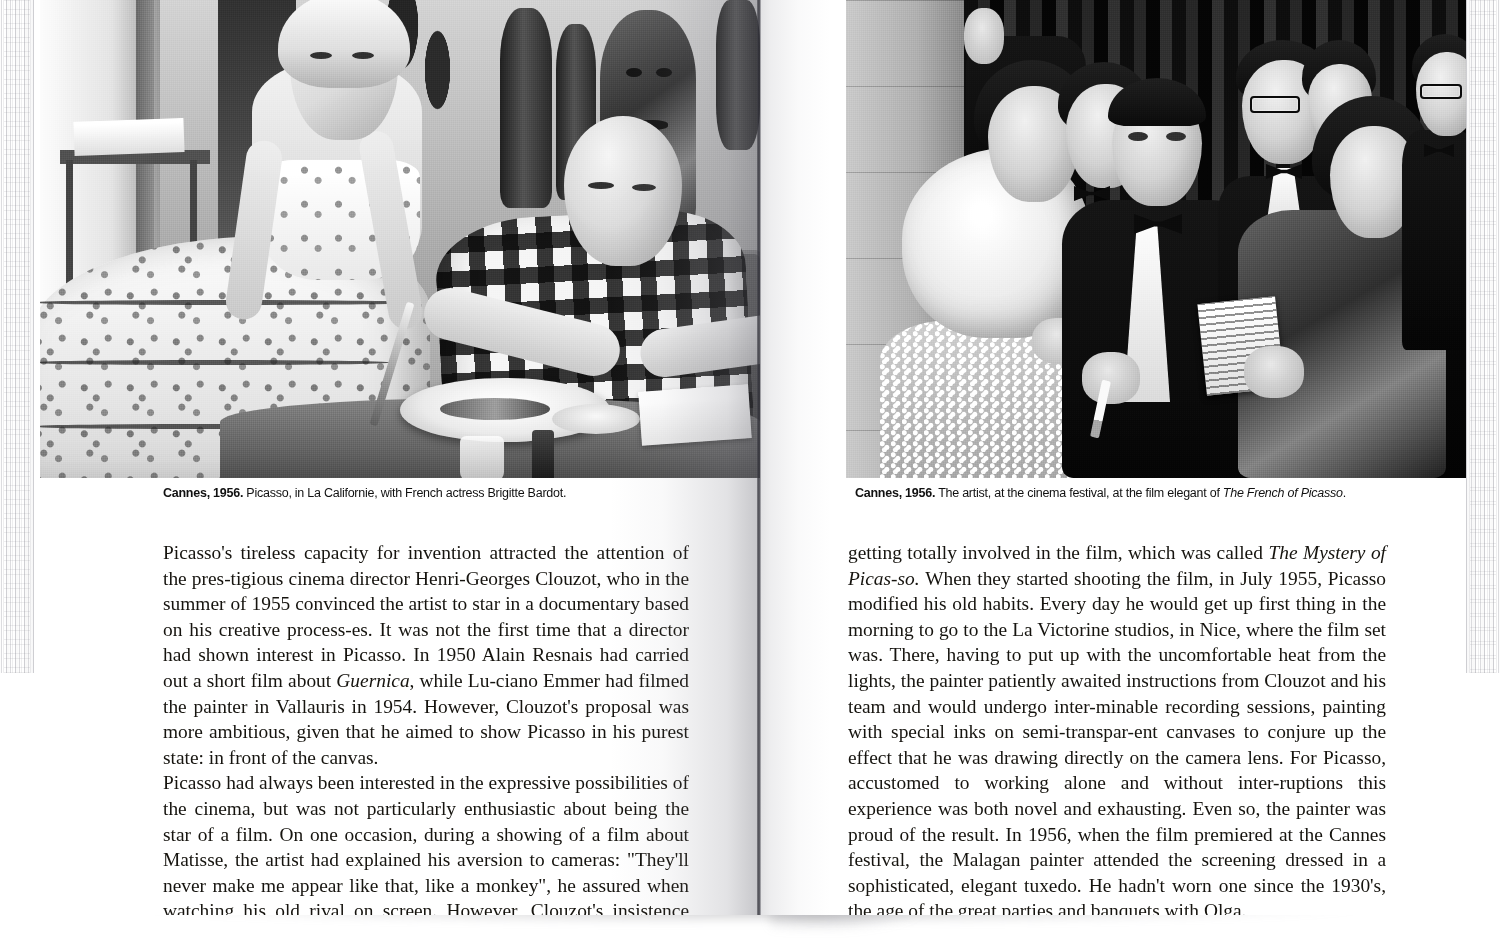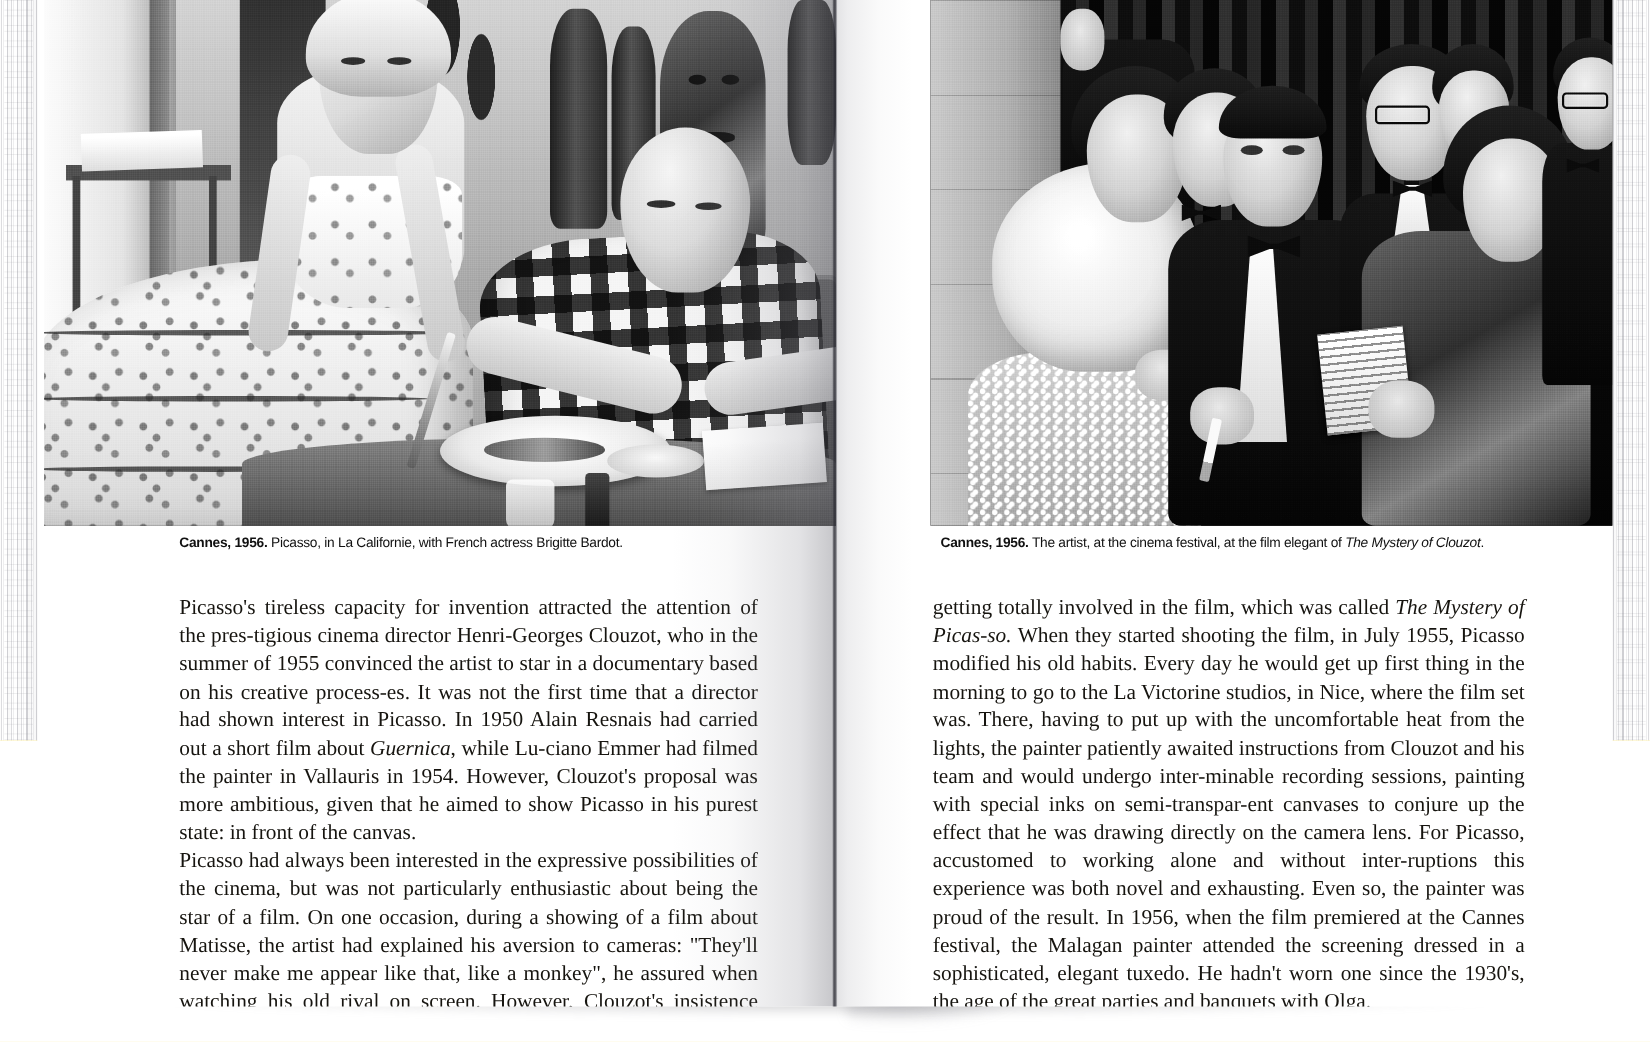--- a/index.html
+++ b/index.html
@@ -621,21 +621,21 @@
         <div class="rp-hair" style="left:566px; top:34px; width:66px; height:54px;"></div>
         <div class="rp-face" style="left:570px; top:52px; width:62px; height:84px;"></div>
         <div class="rp-glasses" style="left:574px; top:84px; width:38px; height:11px;"></div>
         <div class="rp-bowtie" style="left:578px; top:144px; width:30px; height:13px;"></div>
 
         <div class="lp-grain"></div>
       </div>
     </div>
 
     <div class="caption" style="left:95px; top:486px;">
-      <span class="lead">Cannes, 1956.</span><span> The artist, at the cinema festival, at the film elegant of </span><span class="ital">The Mystery of Clouzot</span><span>.</span>
+      <span class="lead">Cannes, 1956.</span><span> The artist, at the cinema festival, at the film elegant of </span><span class="ital">The French of Picasso</span><span>.</span>
     </div>
 
     <div class="column" id="col-right" style="left:88px; top:540px; width:538px;">
         <p>getting totally involved in the film, which was called <em>The Mystery of Picas-so.</em> When they started shooting the film, in July 1955, Picasso modified his old habits. Every day he would get up first thing in the morning to go to the La Victorine studios, in Nice, where the film set was. There, having to put up with the uncomfortable heat from the lights, the painter patiently awaited instructions from Clouzot and his team and would undergo inter-minable recording sessions, painting with special inks on semi-transpar-ent canvases to conjure up the effect that he was drawing directly on the camera lens. For Picasso, accustomed to working alone and without inter-ruptions this experience was both novel and exhausting. Even so, the painter was proud of the result. In 1956, when the film premiered at the Cannes festival, the Malagan painter attended the screening dressed in a sophisticated, elegant tuxedo. He hadn't worn one since the 1930's, the age of the great parties and banquets with Olga.</p>
       </div>
   </div>
 
   <div class="gutter-line"></div>
 </div>
 

